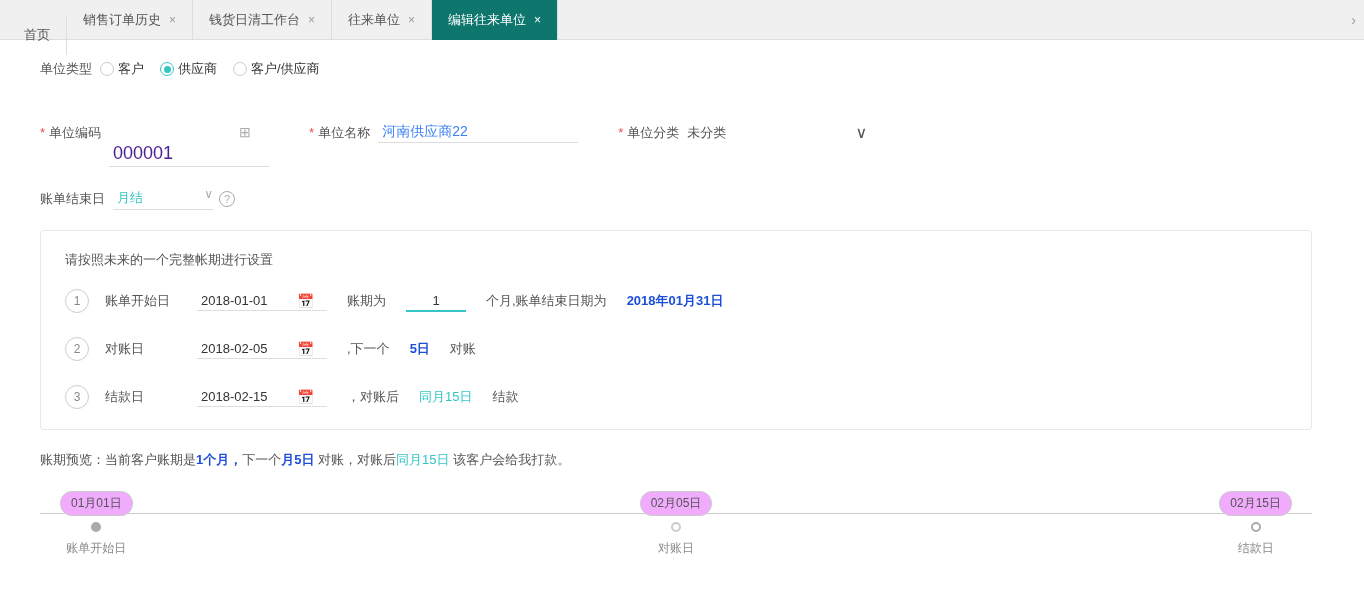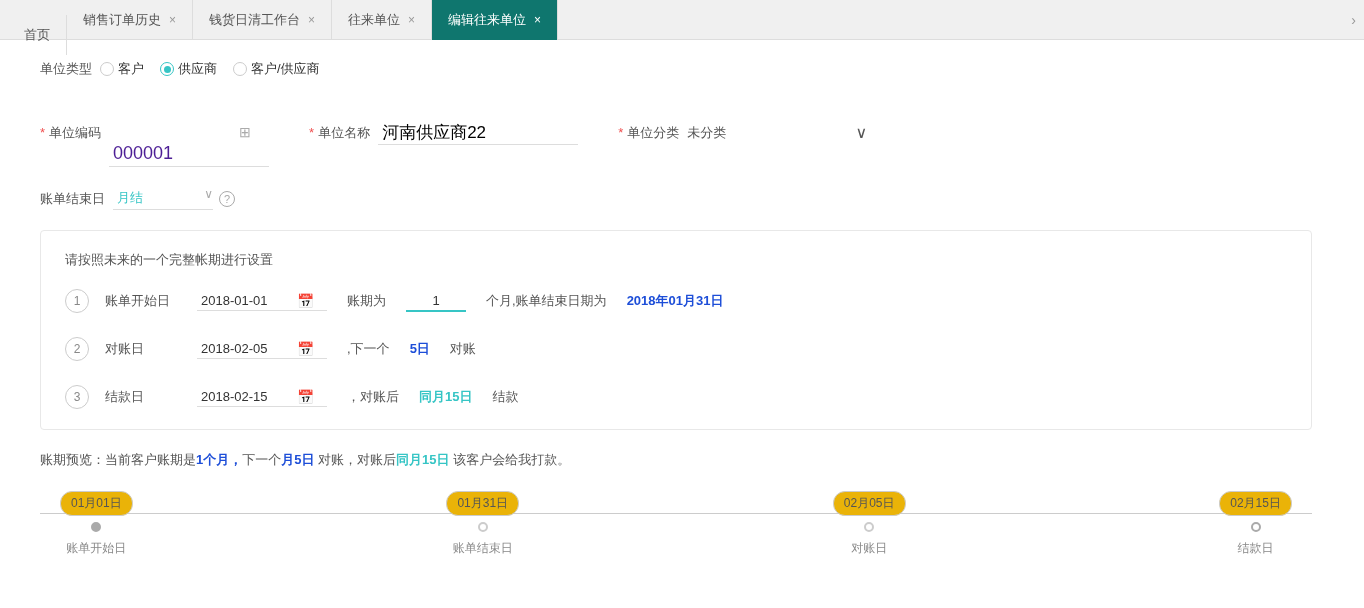--- a/index.html
+++ b/index.html
@@ -101,22 +101,22 @@
       width: 7px;
       height: 7px;
       border-radius: 50%;
       background: #36c5c5;
     }
 
     .form-input {
       border: none;
       border-bottom: 1px solid #ddd;
       outline: none;
-      font-size: 17px;
-      color: #000000;
+      font-size: 14px;
+      color: #3b82f6;
       padding: 2px 4px;
       width: 160px;
     }
 
     .input-with-icon {
       display: flex;
       align-items: center;
       border-bottom: 1px solid #ddd;
       width: 160px;
     }
@@ -230,21 +230,21 @@
       outline: none;
       font-size: 13px;
       color: #333;
       width: 60px;
       padding: 2px 4px;
       text-align: center;
     }
 
     .text-normal { color: #555; margin: 0 20px; }
     .text-orange { color: #1d4ed8; font-weight: bold; }
-    .text-teal { color: #36c5c5; font-weight: bold; }
+    .text-teal { color: #36c5c5; font-weight: normal; }
 
     
     .preview-text {
       font-size: 13px;
       color: #555;
       margin-bottom: 20px;
       line-height: 1.6;
     }
     .timeline-line {
       position: absolute;
@@ -277,21 +277,21 @@
       margin-bottom: 8px;
     }
     .tl-dot.start { border-color: #aaa; background: #aaa; }
     .tl-dot.end { border-color: #aaa; background: #fff; }
     .tl-badge {
       border: 1px solid #ccc;
       border-radius: 12px;
       padding: 3px 10px;
       font-size: 12px;
       color: #555;
-      background: #eab308;
+      background: #f0abfc;
       margin-bottom: 6px;
       white-space: nowrap;
     }
     .tl-sub {
       font-size: 12px;
       color: #888;
       white-space: nowrap;
     }
 
     
@@ -445,25 +445,20 @@
   <div style="position:relative; padding: 0 20px 30px 20px;">
     <div class="timeline-line"></div>
     <div class="timeline-points">
 
       <div class="tl-point">
         <div class="tl-badge">01月01日</div>
         <div class="tl-dot start"></div>
         <div class="tl-sub">账单开始日</div>
       </div>
 
-      <div class="tl-point">
-        <div class="tl-badge">01月31日</div>
-        <div class="tl-dot"></div>
-        <div class="tl-sub">账单结束日</div>
-      </div>
 
       <div class="tl-point">
         <div class="tl-badge">02月05日</div>
         <div class="tl-dot"></div>
         <div class="tl-sub">对账日</div>
       </div>
 
       <div class="tl-point">
         <div class="tl-badge">02月15日</div>
         <div class="tl-dot end"></div>

